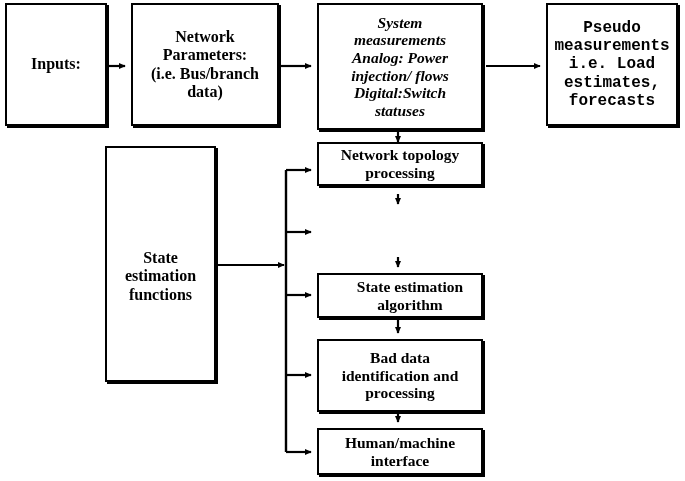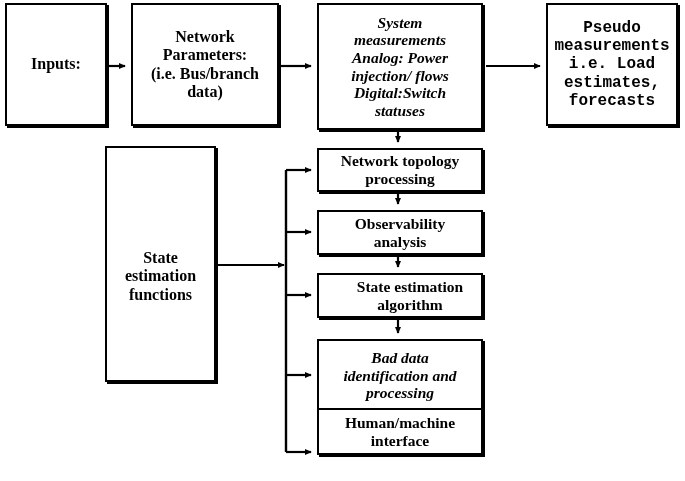--- a/index.html
+++ b/index.html
@@ -44,25 +44,25 @@
   #node-system-measurements .label { font-size: 15.5px; font-style: italic; }
 
   #node-pseudo-measurements        { left: 546px; top: 3px;  width: 132px; height: 123px; }
   #node-pseudo-measurements .label { font-size: 16px; font-family: Liberation Mono, monospace; }
 
   
   #node-state-estimation-functions        { left: 105px; top: 146px; width: 111px; height: 236px; }
   #node-state-estimation-functions .label { font-size: 16px; margin-top: 25px; }
 
   
-  #node-network-topology   { left: 317px; top: 148px; width: 166px; height: 44px; }
+  #node-network-topology   { left: 317px; top: 142px; width: 166px; height: 44px; }
   #node-observability      { left: 317px; top: 210px; width: 166px; height: 45px; }
   #node-se-algorithm       { left: 317px; top: 273px; width: 166px; height: 45px; padding-left: 20px; }
-  #node-bad-data           { left: 317px; top: 339px; width: 166px; height: 73px; font-style: italic; }
-  #node-hmi                { left: 317px; top: 408px; width: 166px; height: 47px; align-items: center; }
+  #node-bad-data           { left: 317px; top: 339px; width: 166px; height: 73px; }
+  #node-hmi                { left: 317px; top: 428px; width: 166px; height: 47px; align-items: center; }
   #node-network-topology .label,
   #node-observability .label,
   #node-se-algorithm .label,
   #node-bad-data .label,
   #node-hmi .label { font-size: 15.5px; }
 
   #wires {
     position: absolute;
     left: 0; top: 0;
     width: 685px;
@@ -166,24 +166,20 @@
     <span class="label">State
 estimation
 functions</span>
   </div>
 
   <div class="node" id="node-network-topology">
     <span class="label">Network topology
 processing</span>
   </div>
 
-  <div class="node" id="node-observability">
-    <span class="label">Observability
-analysis</span>
-  </div>
 
   <div class="node" id="node-se-algorithm">
     <span class="label">State estimation
 algorithm</span>
   </div>
 
   <div class="node" id="node-bad-data">
     <span class="label">Bad data
 identification and
 processing</span>

